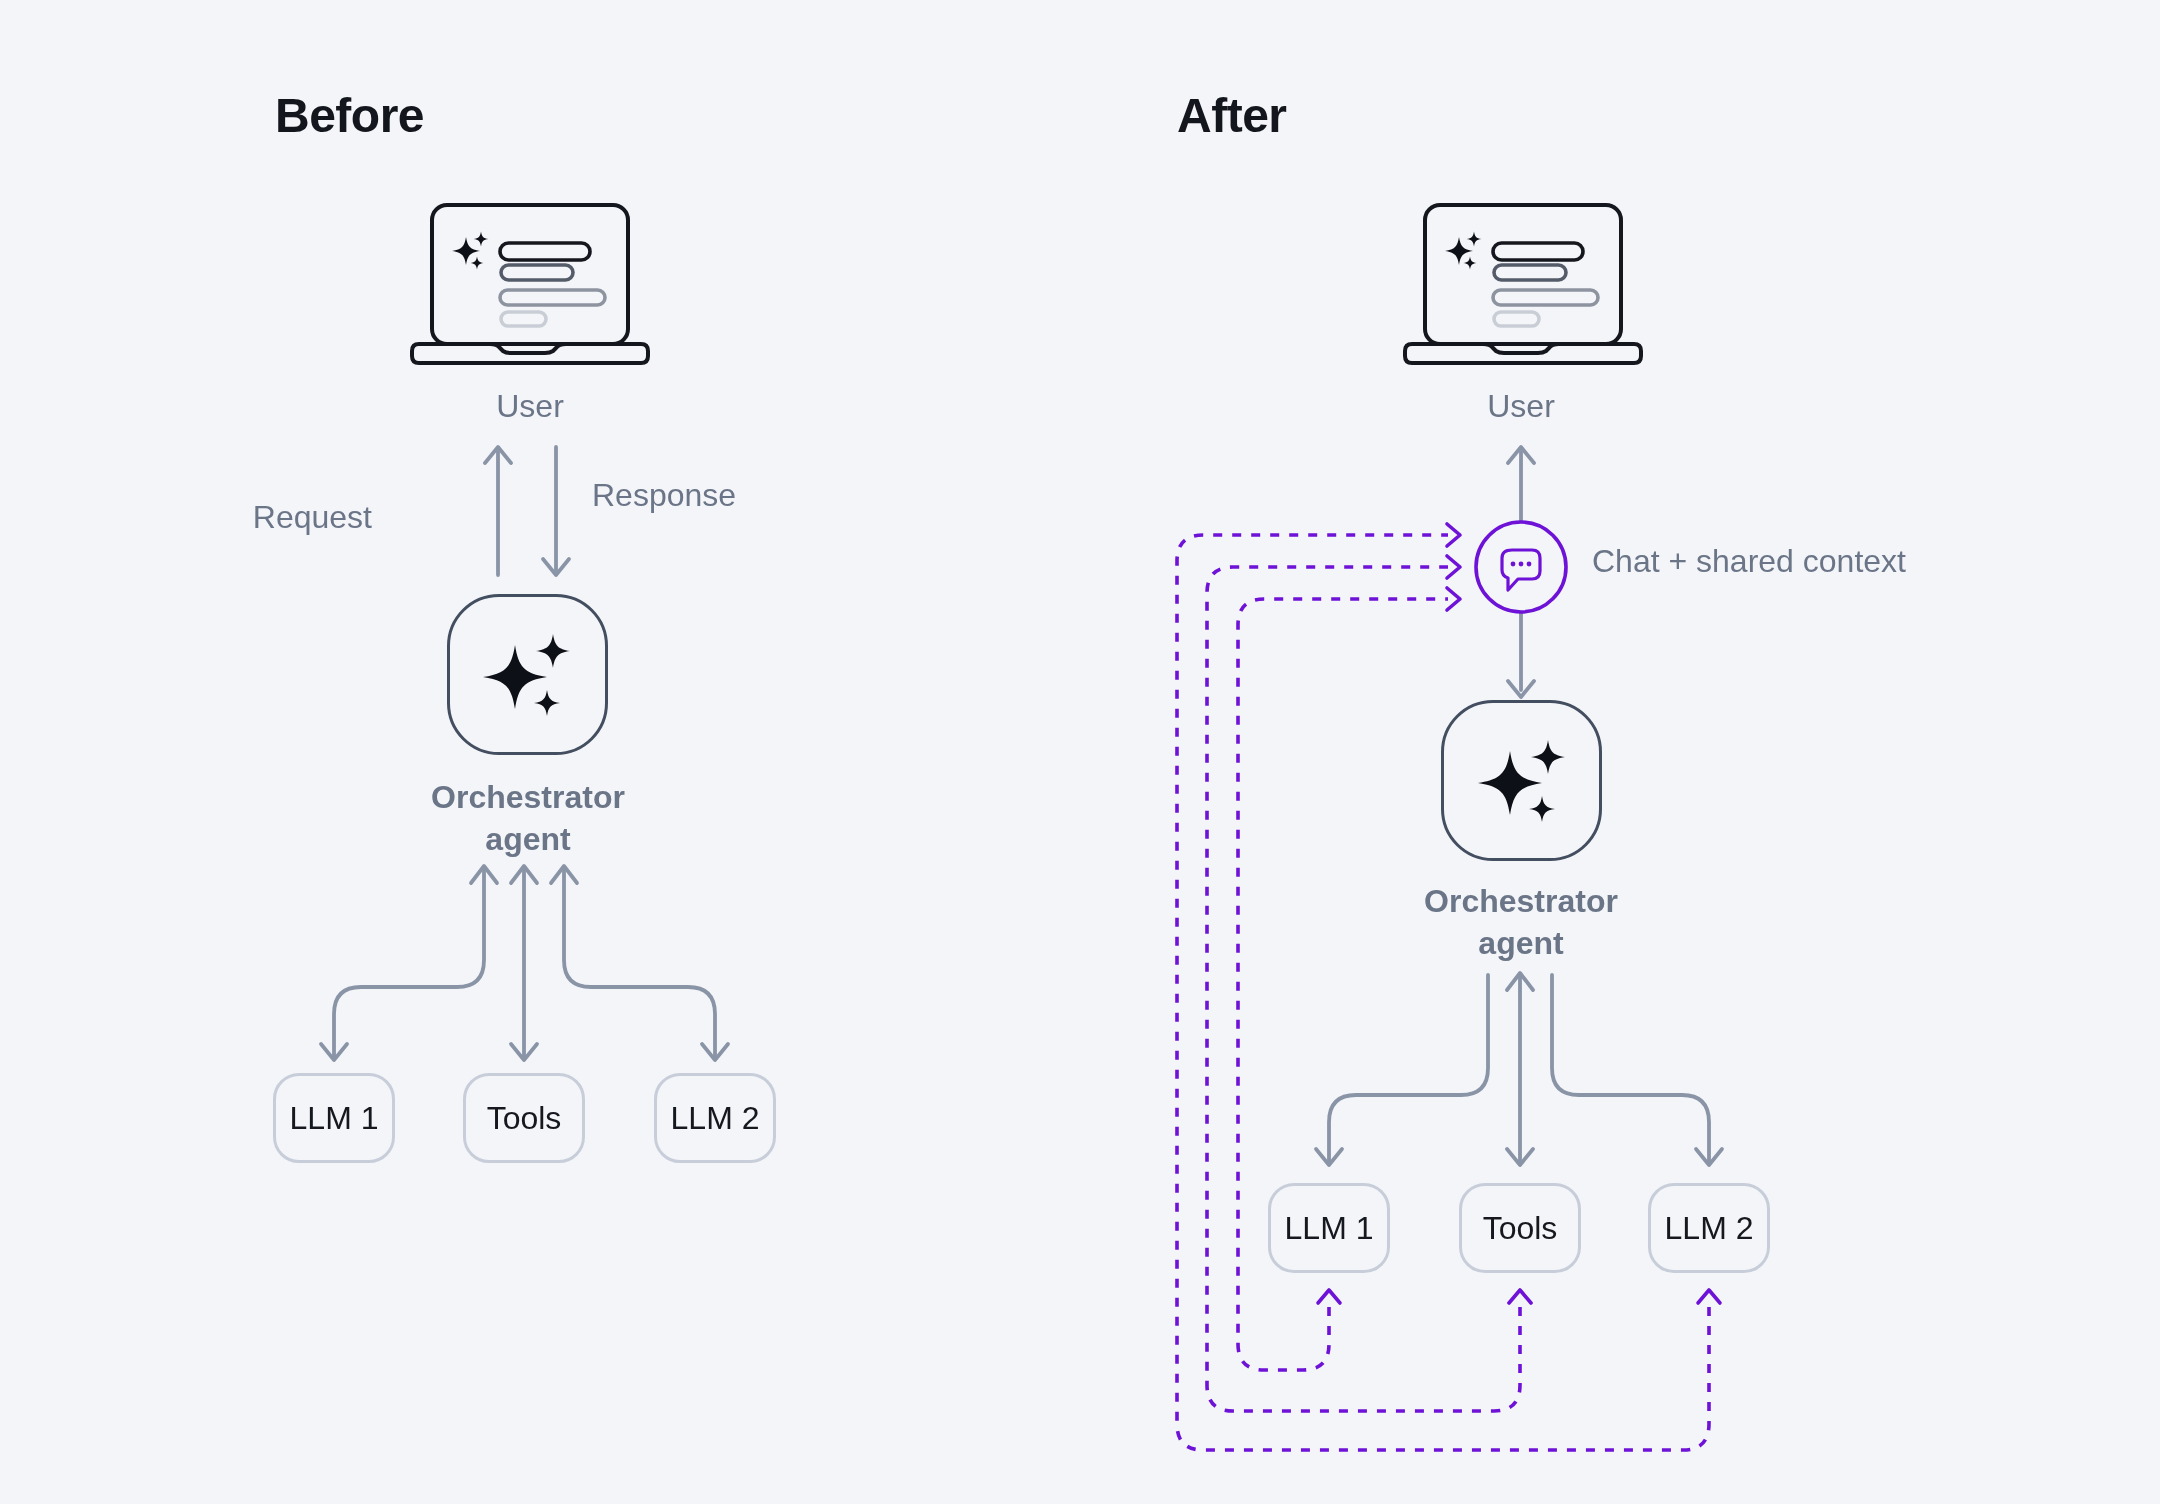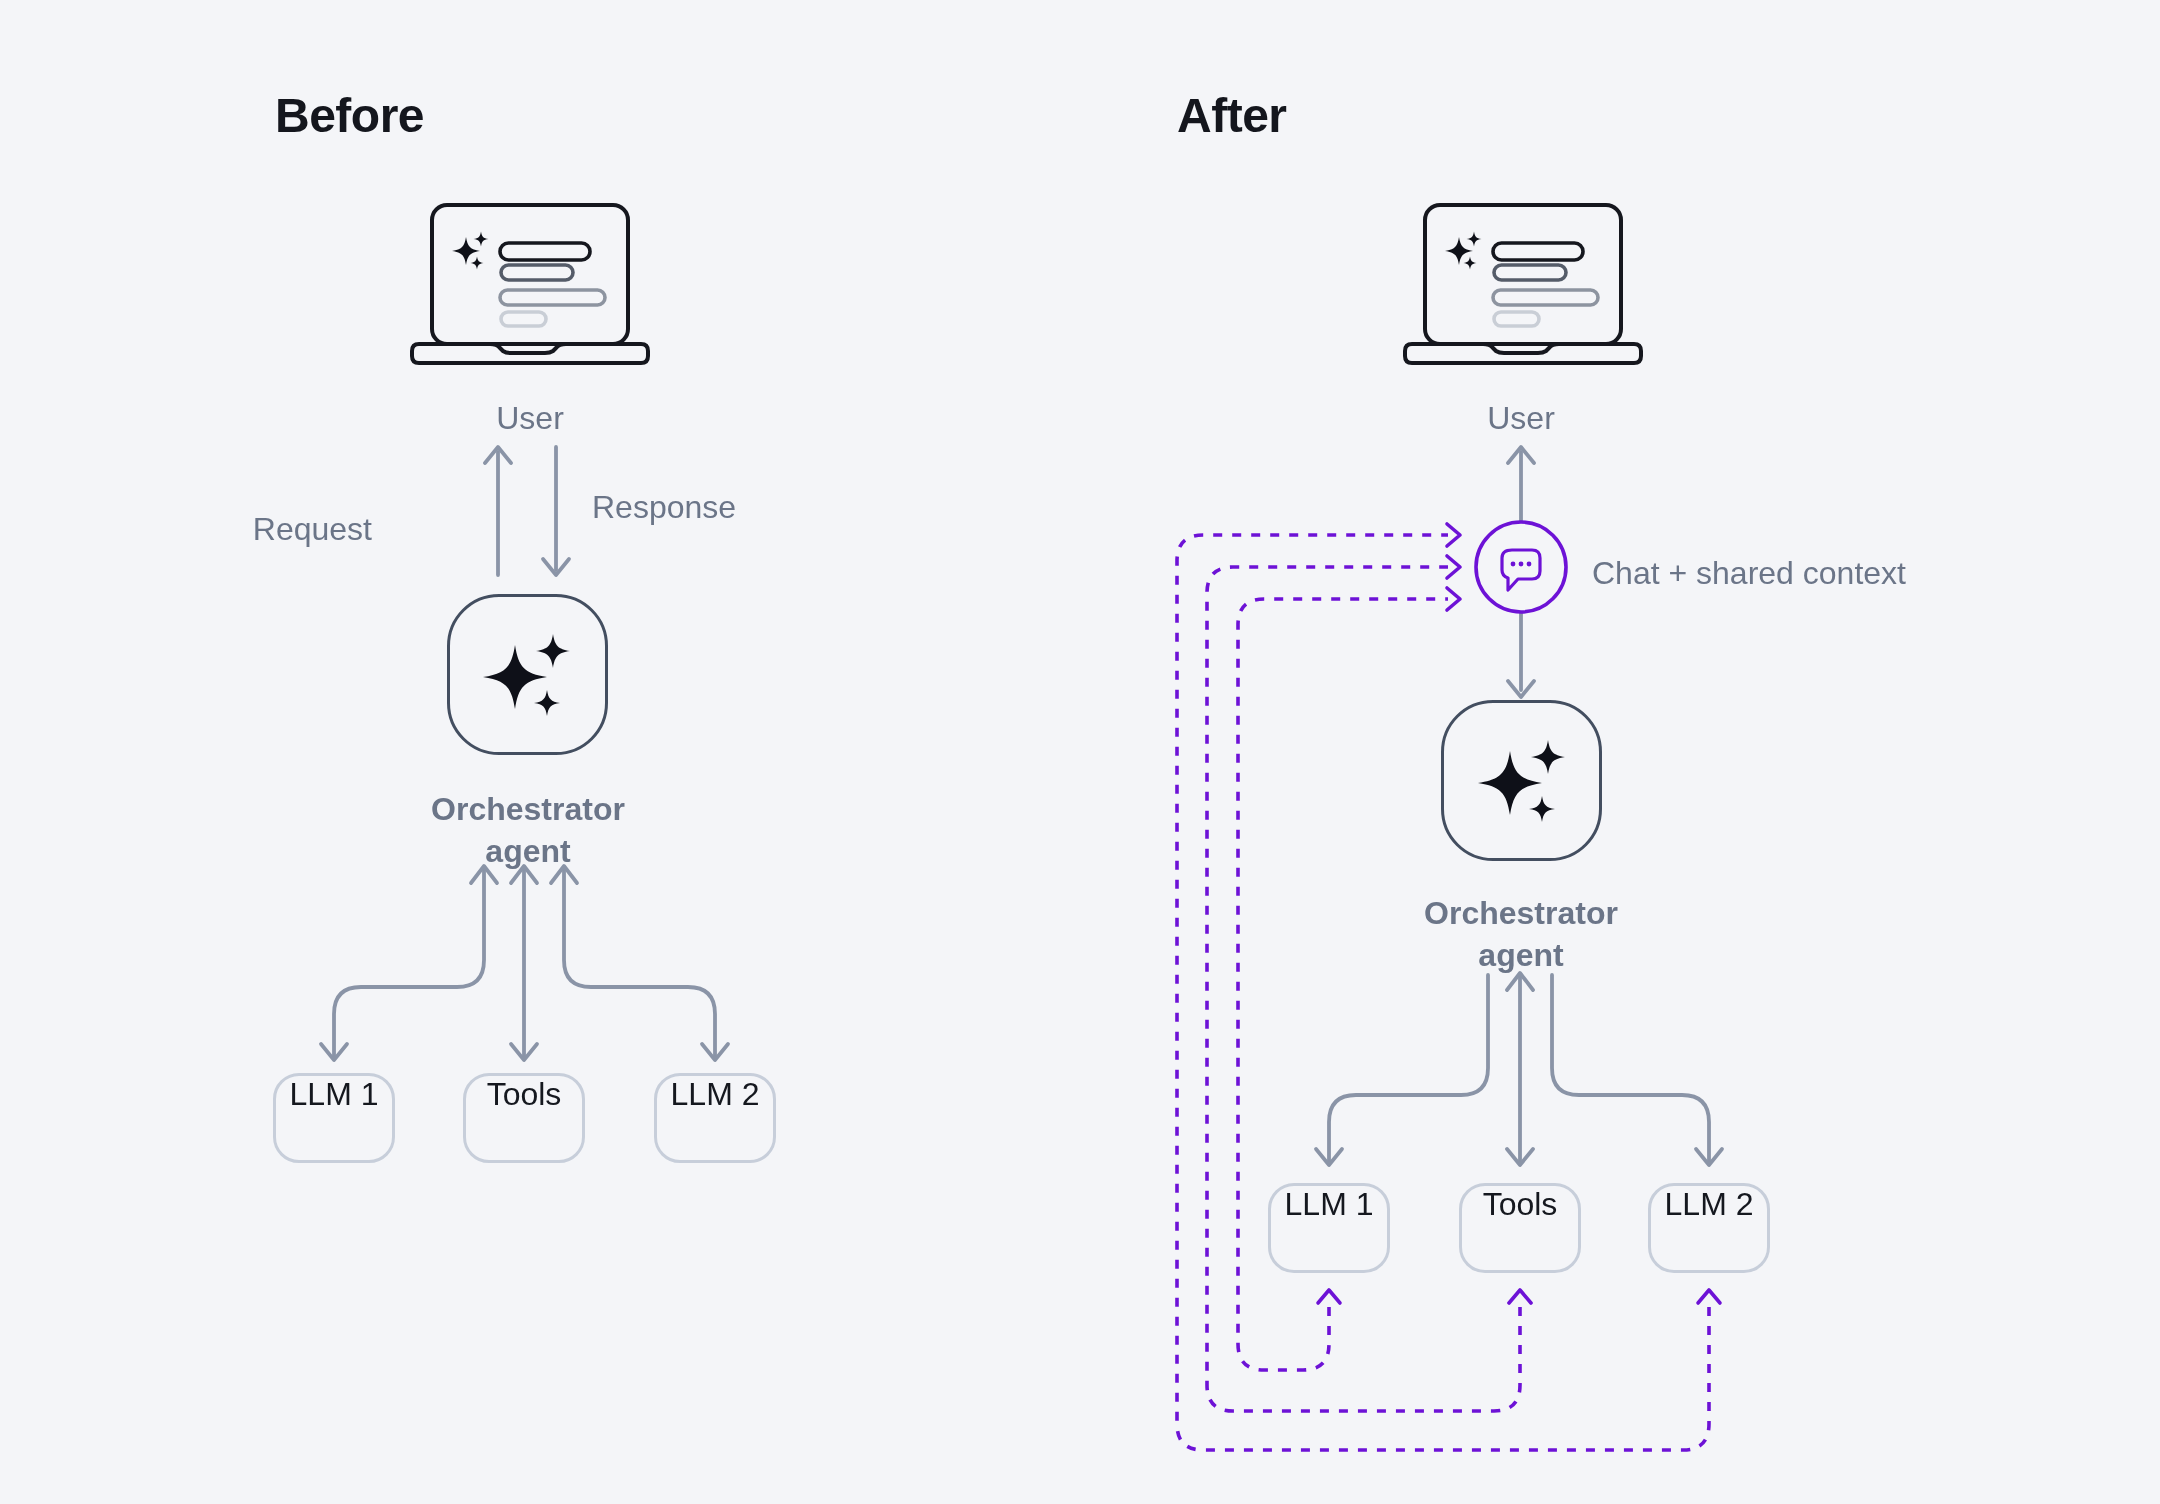--- a/index.html
+++ b/index.html
@@ -24,30 +24,30 @@
   }
   .stage{position:absolute;inset:0;width:1708px;height:1504px;}
   svg.wires{position:absolute;left:0;top:0;width:2160px;height:1504px;display:block;}
 
   .title{
     position:absolute;font-size:48px;font-weight:700;color:#14161d;
     line-height:48px;letter-spacing:-0.5px;white-space:nowrap;
   }
   .lbl{
     position:absolute;font-size:32px;font-weight:400;color:var(--text-slate);
-    line-height:32px;white-space:nowrap;margin-top:12px;
+    line-height:32px;white-space:nowrap;
   }
   .lbl.center{transform:translateX(-50%);text-align:center;}
   .lbl.twoline{line-height:42px;white-space:normal;text-align:center;font-weight:bold;}
 
   .node{
     position:absolute;width:122px;height:90px;
     border:3px solid var(--border-light);border-radius:26px;
     box-sizing:border-box;
-    display:flex;justify-content:center;
+    display:flex;align-items:center;justify-content:center;
     font-size:32px;color:var(--text-dark);font-weight:400;
     background:transparent;
   }
   .squircle{
     position:absolute;width:161px;height:161px;
     border:3px solid var(--border-dark);border-radius:52px;
     box-sizing:border-box;background:transparent;
   }
 
   

